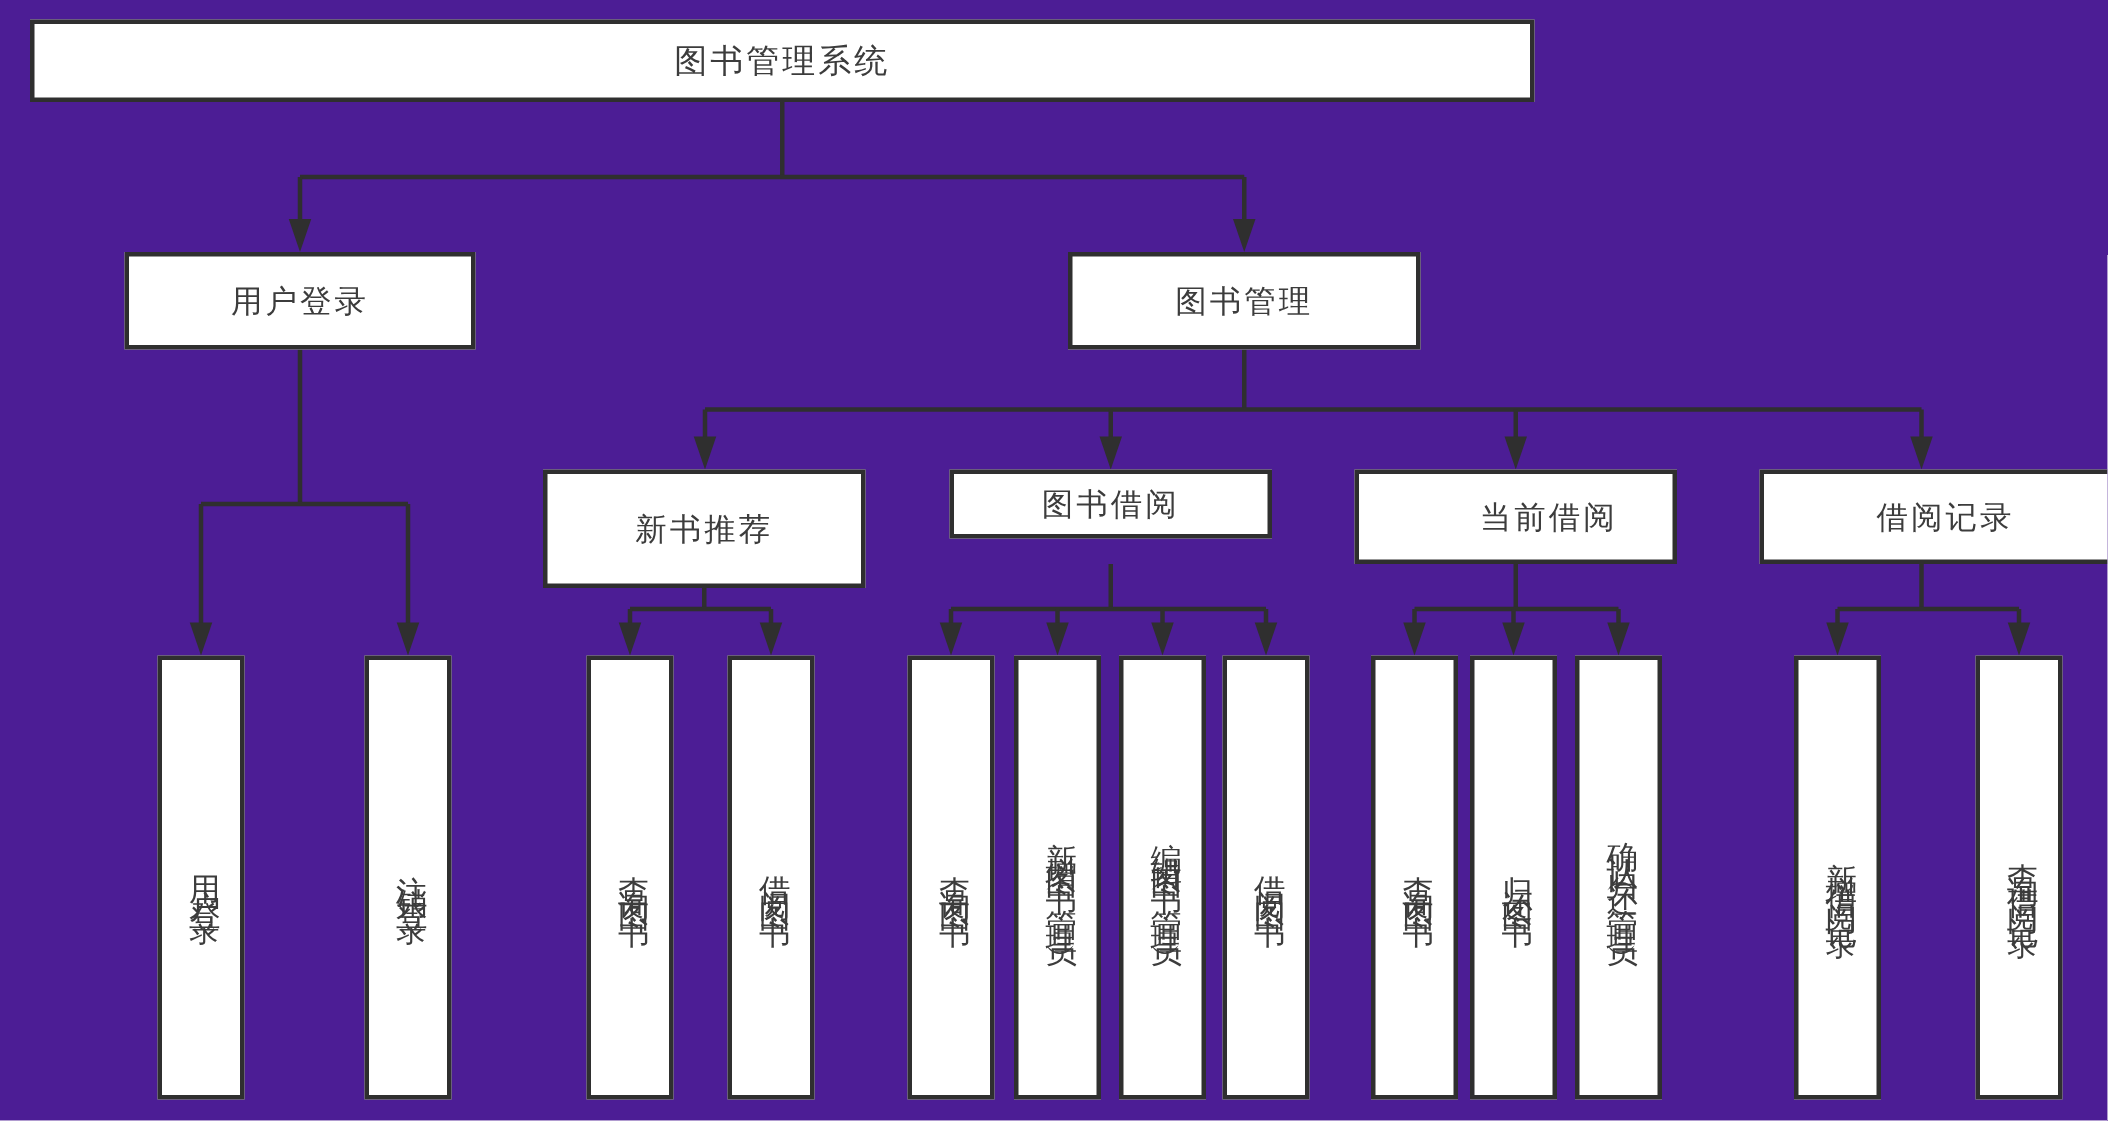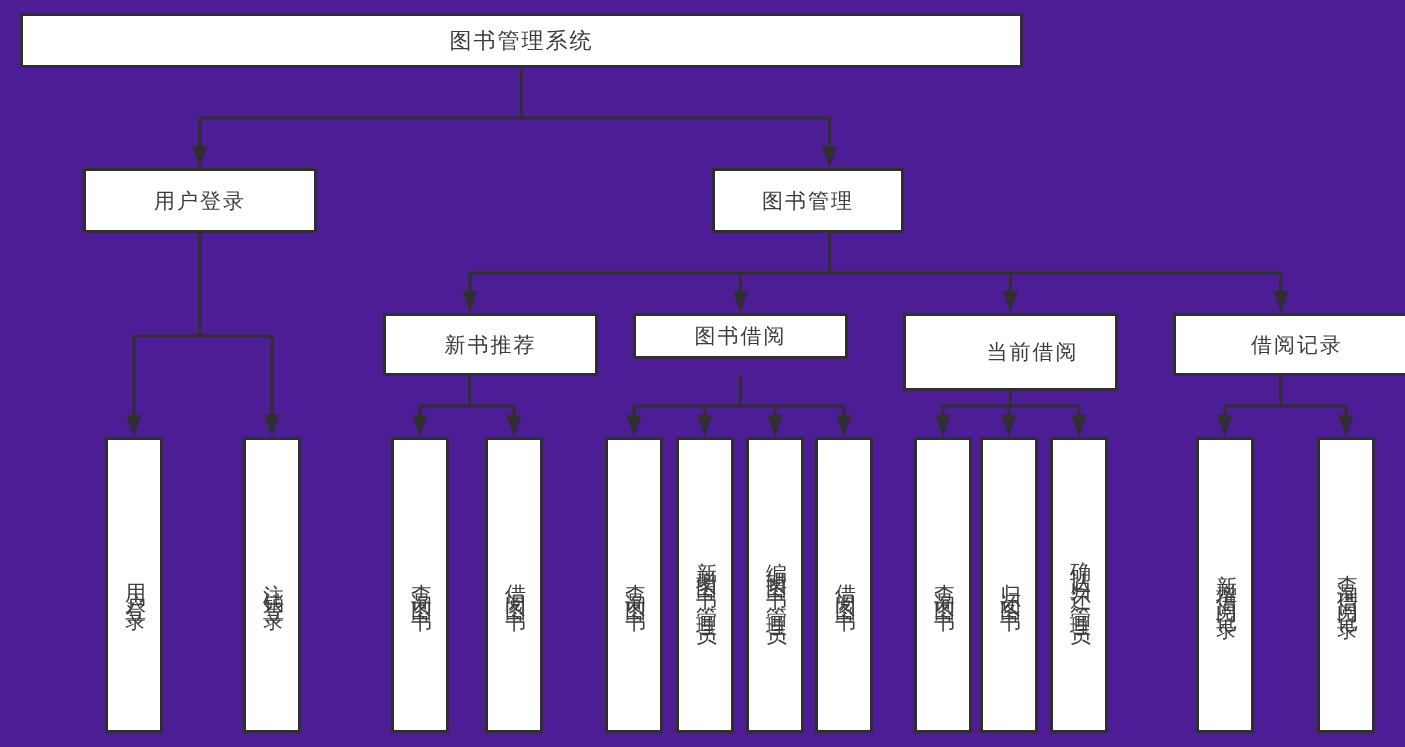--- a/index.html
+++ b/index.html
@@ -116,25 +116,25 @@
       <polygon points="1001.5,415 1016.5,415 1009,437"></polygon>
       <polygon points="1071.5,415 1086.5,415 1079,437"></polygon>
       <polygon points="1217.5,415 1232.5,415 1225,437"></polygon>
       <polygon points="1338.5,415 1353.5,415 1346,437"></polygon>
     </g>
   </svg>
 
   <div class="node h root-box" style="left:20px; top:13px; width:1003px; height:55px;">图书管理系统</div>
 
   <div class="node h" style="left:83px; top:168px; width:234px; height:65px;">用户登录</div>
-  <div class="node h" style="left:712px; top:168px; width:192px; height:65px;">图书管理</div>
+  <div class="node h" style="left:712px; top:168px; width:235px; height:65px;">图书管理</div>
 
-  <div class="node h" style="left:383px; top:313px; width:215px; height:63px;">新书推荐</div>
+  <div class="node h" style="left:362px; top:313px; width:215px; height:79px;">新书推荐</div>
   <div class="node h" style="left:633px; top:313px; width:215px; height:46px;">图书借阅</div>
-  <div class="node h" style="left:903px; top:313px; width:215px; height:78px;padding-left:44px;">当前借阅</div>
+  <div class="node h" style="left:903px; top:313px; width:215px; height:63px;padding-left:44px;">当前借阅</div>
   <div class="node h" style="left:1173px; top:313px; width:248px; height:63px;">借阅记录</div>
 
   <div class="node leaf" style="left:105px; top:437px; width:58px; height:296px;">
     <span>用户登录</span>
   </div>
   <div class="node leaf" style="left:243px; top:437px; width:58px; height:296px;">
     <span>注销登录</span>
   </div>
 
   <div class="node leaf" style="left:391px; top:437px; width:58px; height:296px;">

